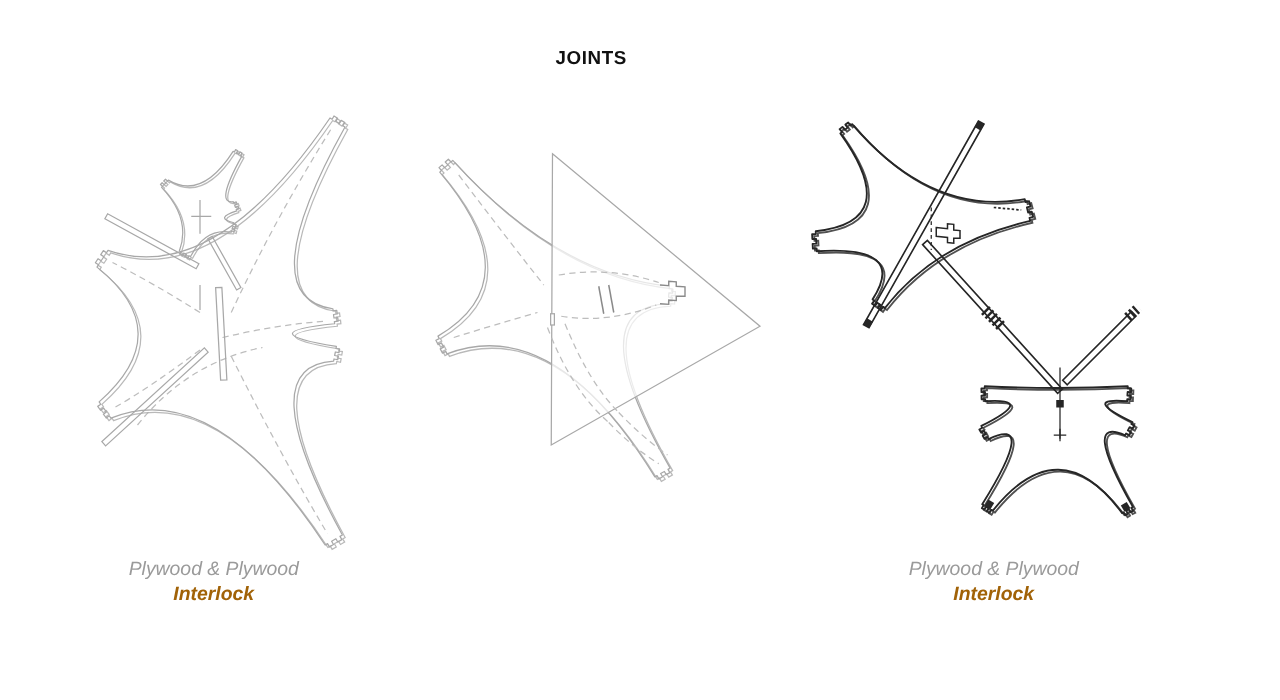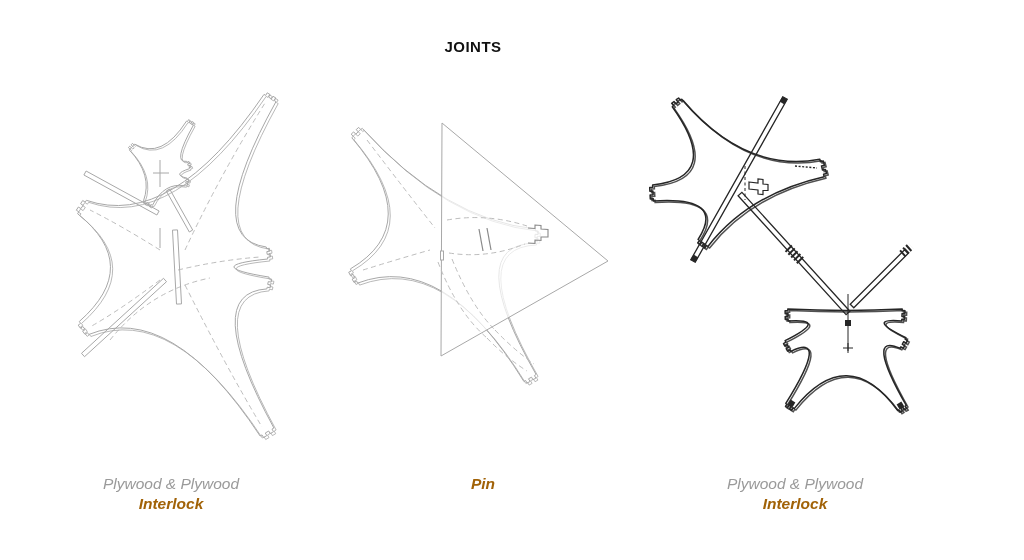--- a/index.html
+++ b/index.html
@@ -4,21 +4,21 @@
 <style>
   html,body{margin:0;padding:0;background:#ffffff;}
   .page{position:relative;width:1024px;height:560px;background:#ffffff;
         font-family:"Liberation Sans",sans-serif;overflow:hidden;text-decoration:underline;}
   .title{position:absolute;top:38px;left:0;width:946px;margin:0;
          text-align:center;font-size:15px;font-weight:bold;letter-spacing:.5px;color:#111;}
   svg.fig{position:absolute;}
   #fig1{left:60px;top:85px;width:240px;height:360px;}
   #fig2{left:335px;top:110px;width:285px;height:300px;}
   #fig3{left:645px;top:88px;width:330px;height:357px;}
-  .caption{position:absolute;top:474px;width:220px;text-align:center;
+  .caption{position:absolute;top:446px;width:220px;text-align:center;
            font-style:italic;font-size:15.5px;line-height:1.32;}
   .cap1{left:61px;}.cap2{left:373px;}.cap3{left:685px;}
   .materials{color:#9a9a9a;}
   .joint-type{color:#a16207;font-weight:bold;}
 </style>
 </head>
 <body>
 
 <div class="page">
 
@@ -84,21 +84,20 @@
       <line x1="100" y1="78" x2="100" y2="112" stroke="#262626" stroke-width="1" stroke-dasharray="3 2.5"></line>
       <line x1="150" y1="78" x2="172" y2="80" stroke="#262626" stroke-width="1.4" stroke-dasharray="2 1.6"></line>
     </svg>
 
   <div class="caption cap1">
     <div class="materials">Plywood &amp; Plywood</div>
     <div class="joint-type">Interlock</div>
   </div>
 
   <div class="caption cap2">
-    <div class="joint-type">Pin</div>
   </div>
 
   <div class="caption cap3">
     <div class="materials">Plywood &amp; Plywood</div>
     <div class="joint-type">Interlock</div>
   </div>
 
 </div>
 
 </body></html>

